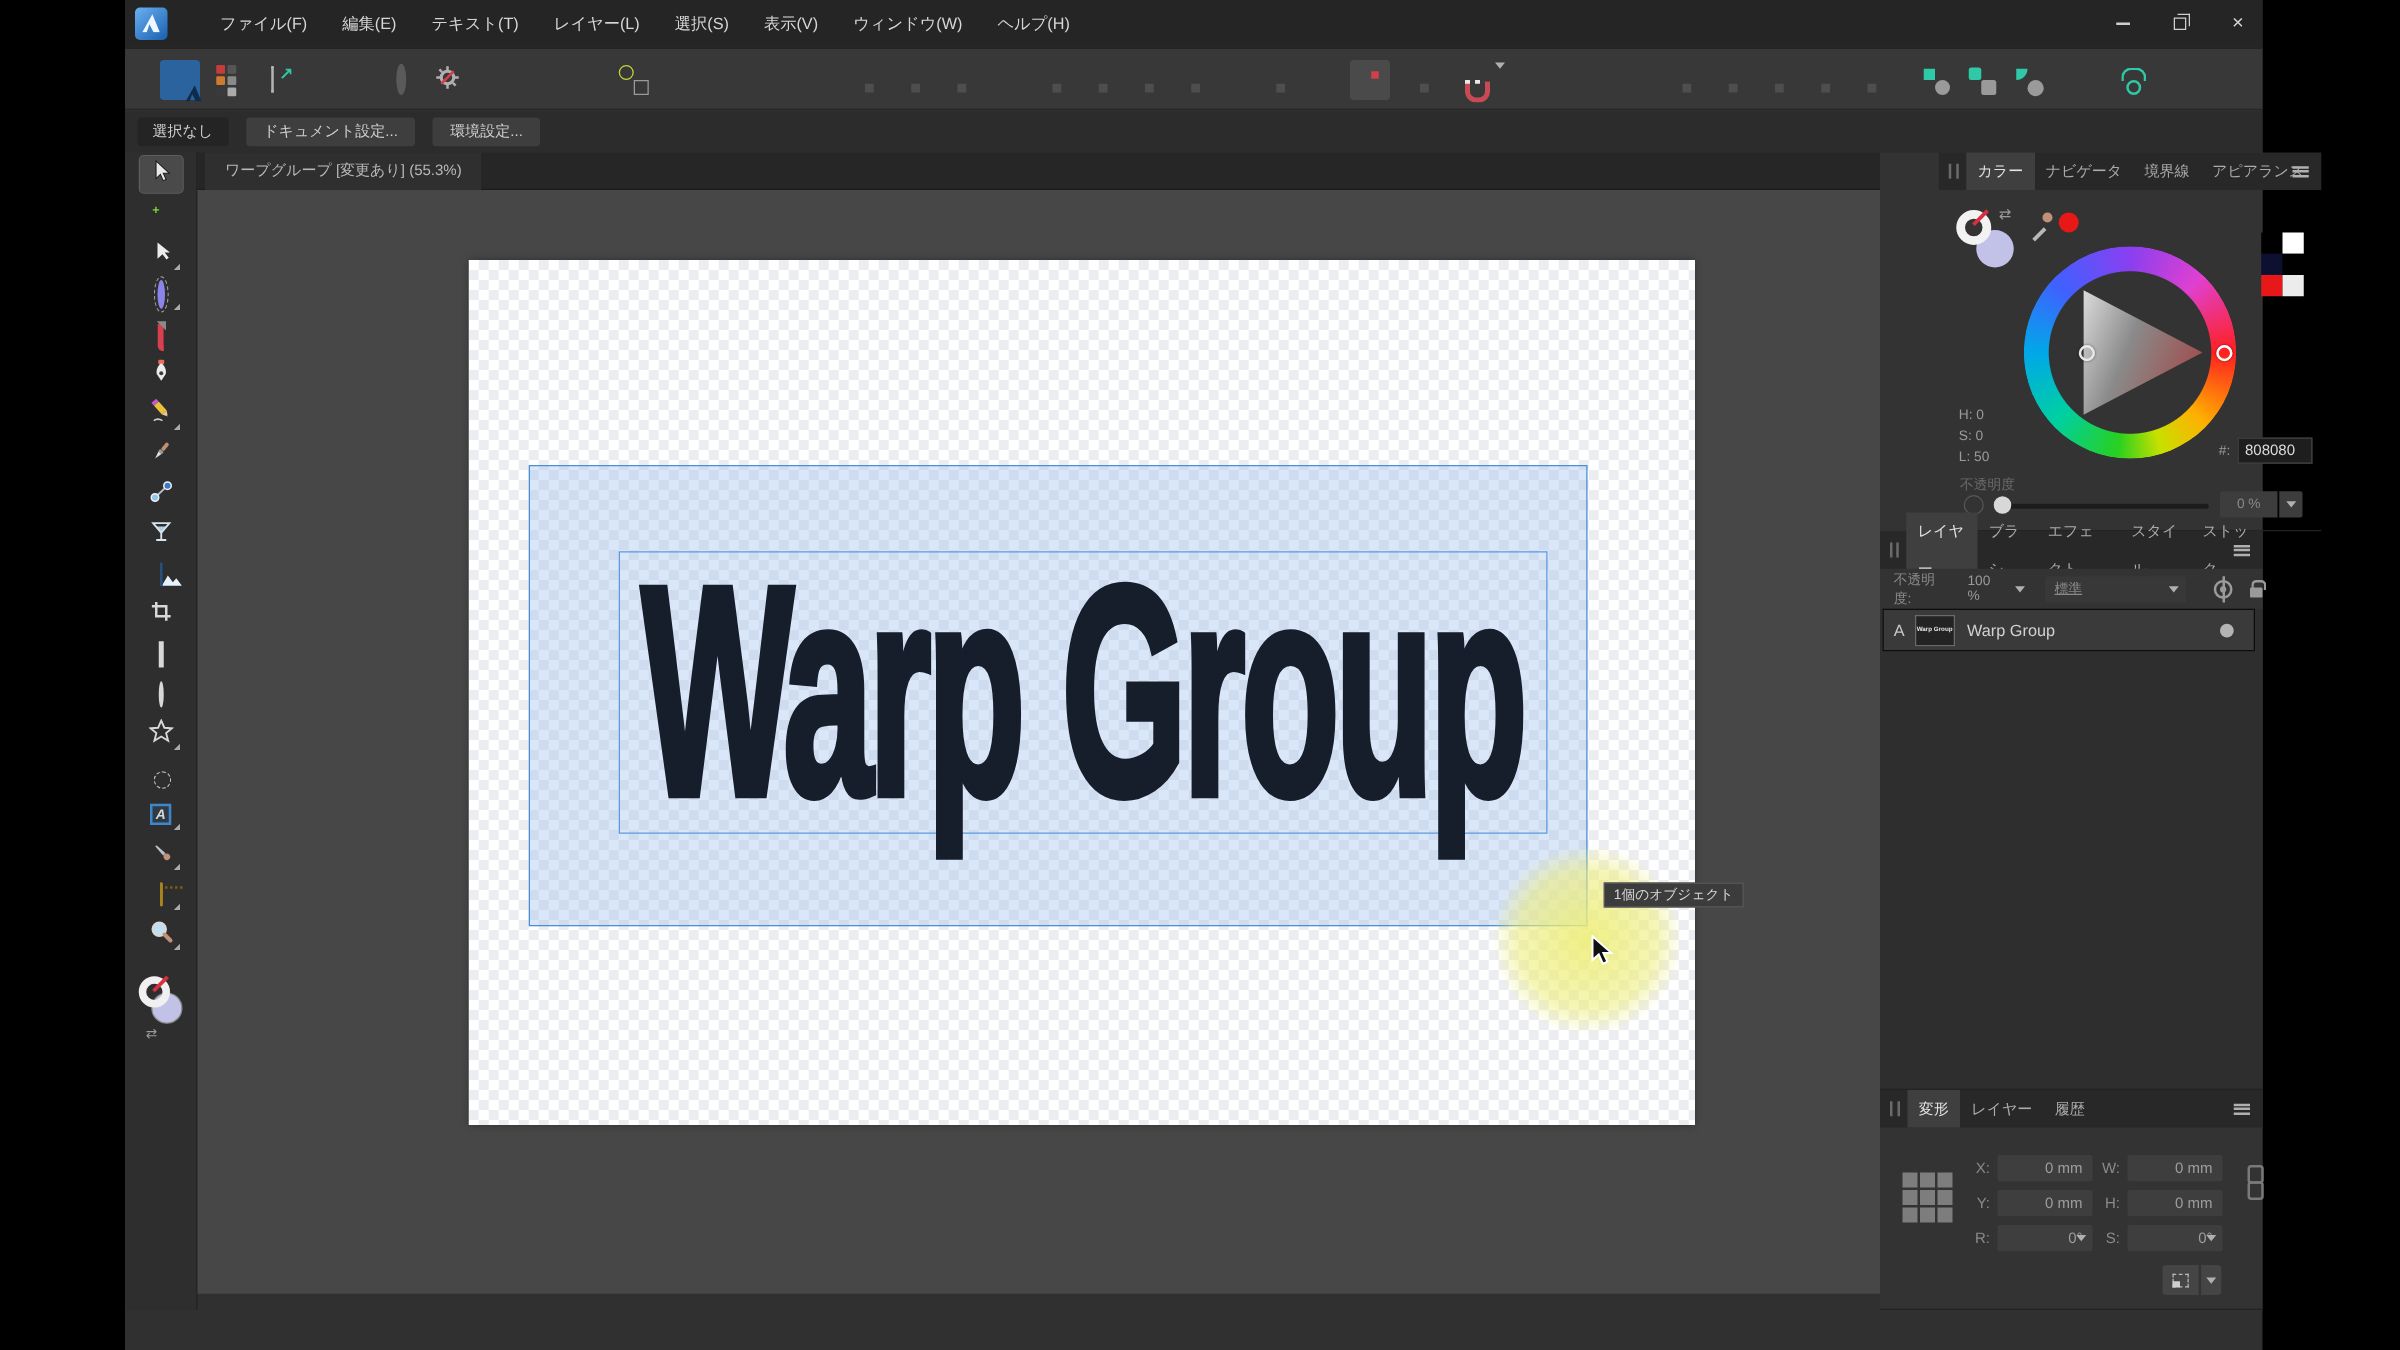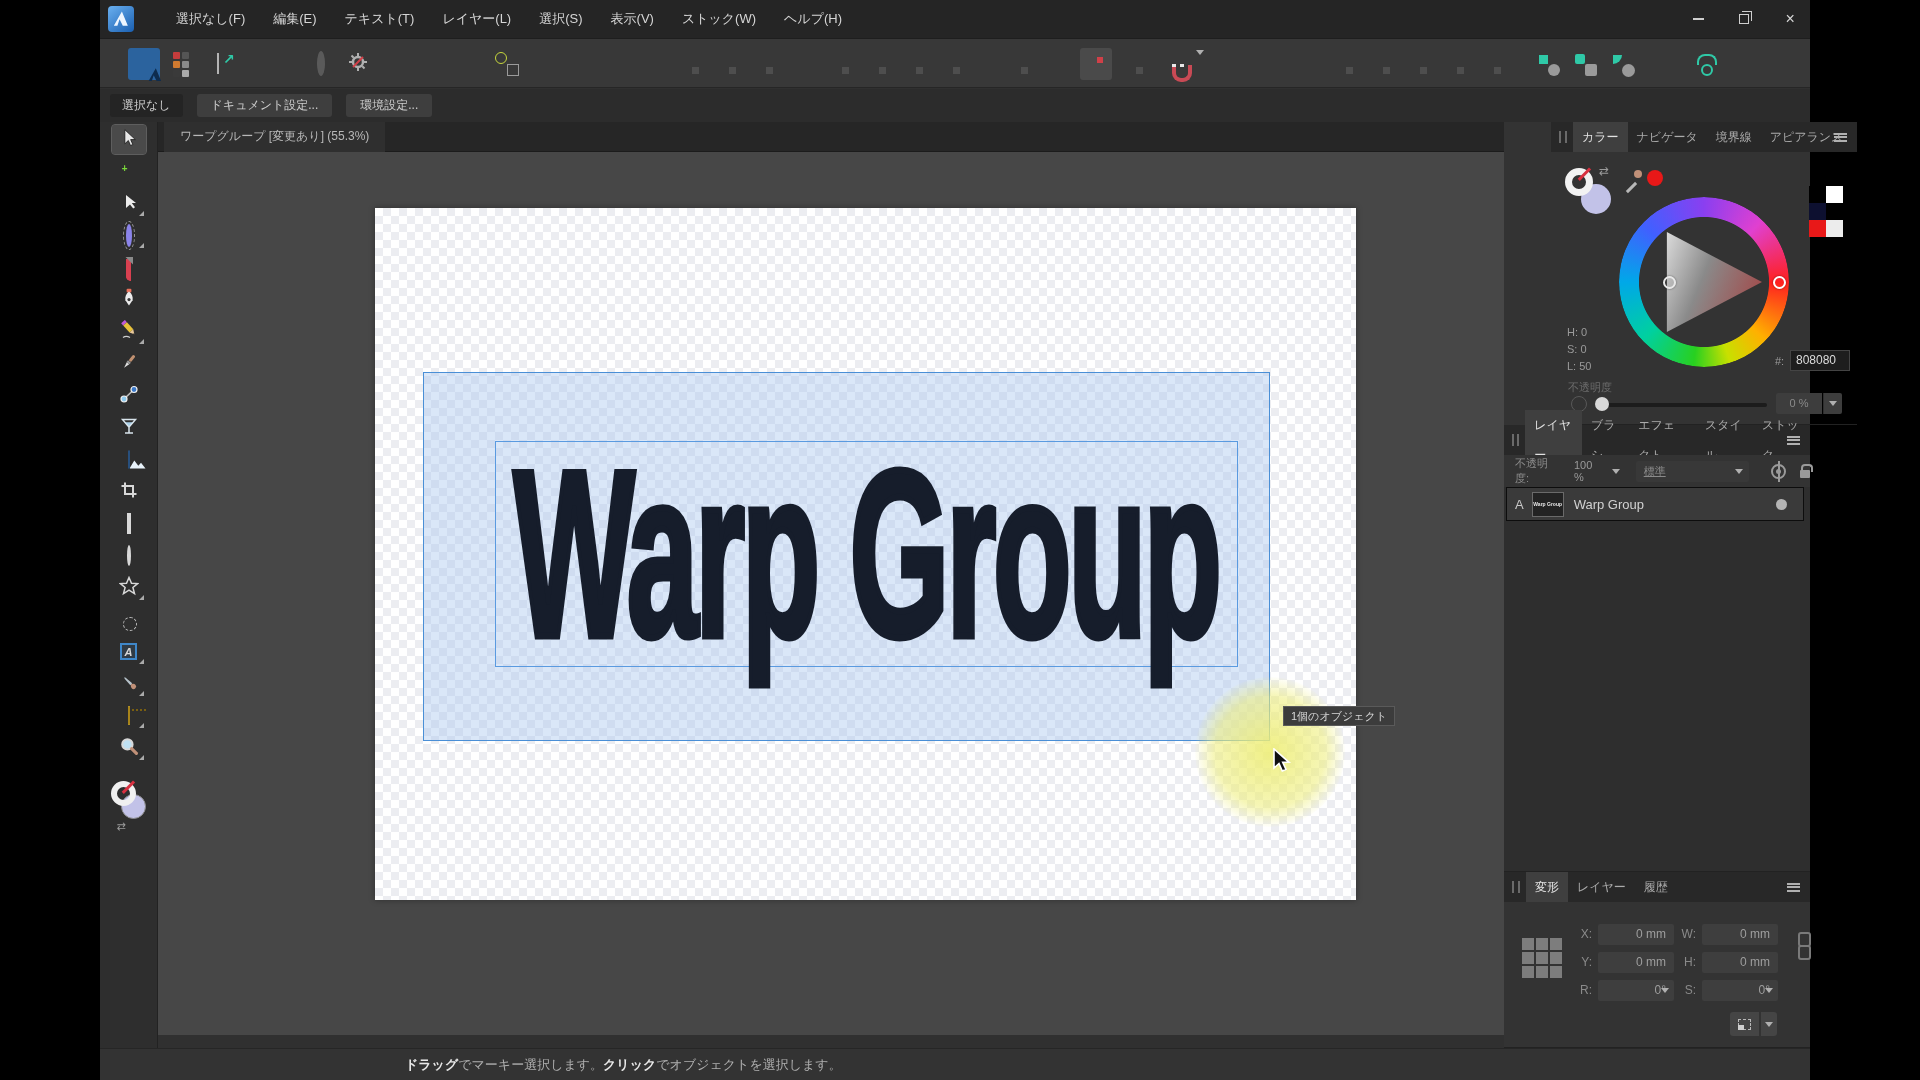--- a/index.html
+++ b/index.html
@@ -211,27 +211,27 @@
   .statusbar span.b { color:#e8e8e8; font-weight:bold; }
 </style>
 </head>
 <body>
 
 <div class="app">
 
   <div class="titlebar">
     <div class="applogo"></div>
     <div class="menus" id="menu-items">
-        <span class="menu-item">選択なし(F)</span>
+        <span class="menu-item">ファイル(F)</span>
         <span class="menu-item">編集(E)</span>
         <span class="menu-item">テキスト(T)</span>
         <span class="menu-item">レイヤー(L)</span>
         <span class="menu-item">選択(S)</span>
         <span class="menu-item">表示(V)</span>
-        <span class="menu-item">ストック(W)</span>
+        <span class="menu-item">ウィンドウ(W)</span>
         <span class="menu-item">ヘルプ(H)</span>
       </div>
     <div class="winbtns">
       <span class="winbtn">
           <i class="ic-min"></i>
         </span>
       <span class="winbtn">
           <i class="ic-restore"></i>
         </span>
       <span class="winbtn">
@@ -629,19 +629,13 @@
             <i></i>
           </div>
         <div class="originchev">
             <i class="chev"></i>
           </div>
       </div>
 
     </div>
   </div>
 
-  <div class="statusbar" id="statusbar">
-      <span class="b">ドラッグ</span>
-      <span>でマーキー選択します。</span>
-      <span class="b">クリック</span>
-      <span>でオブジェクトを選択します。</span>
-    </div>
 </div>
 
 </body></html>

